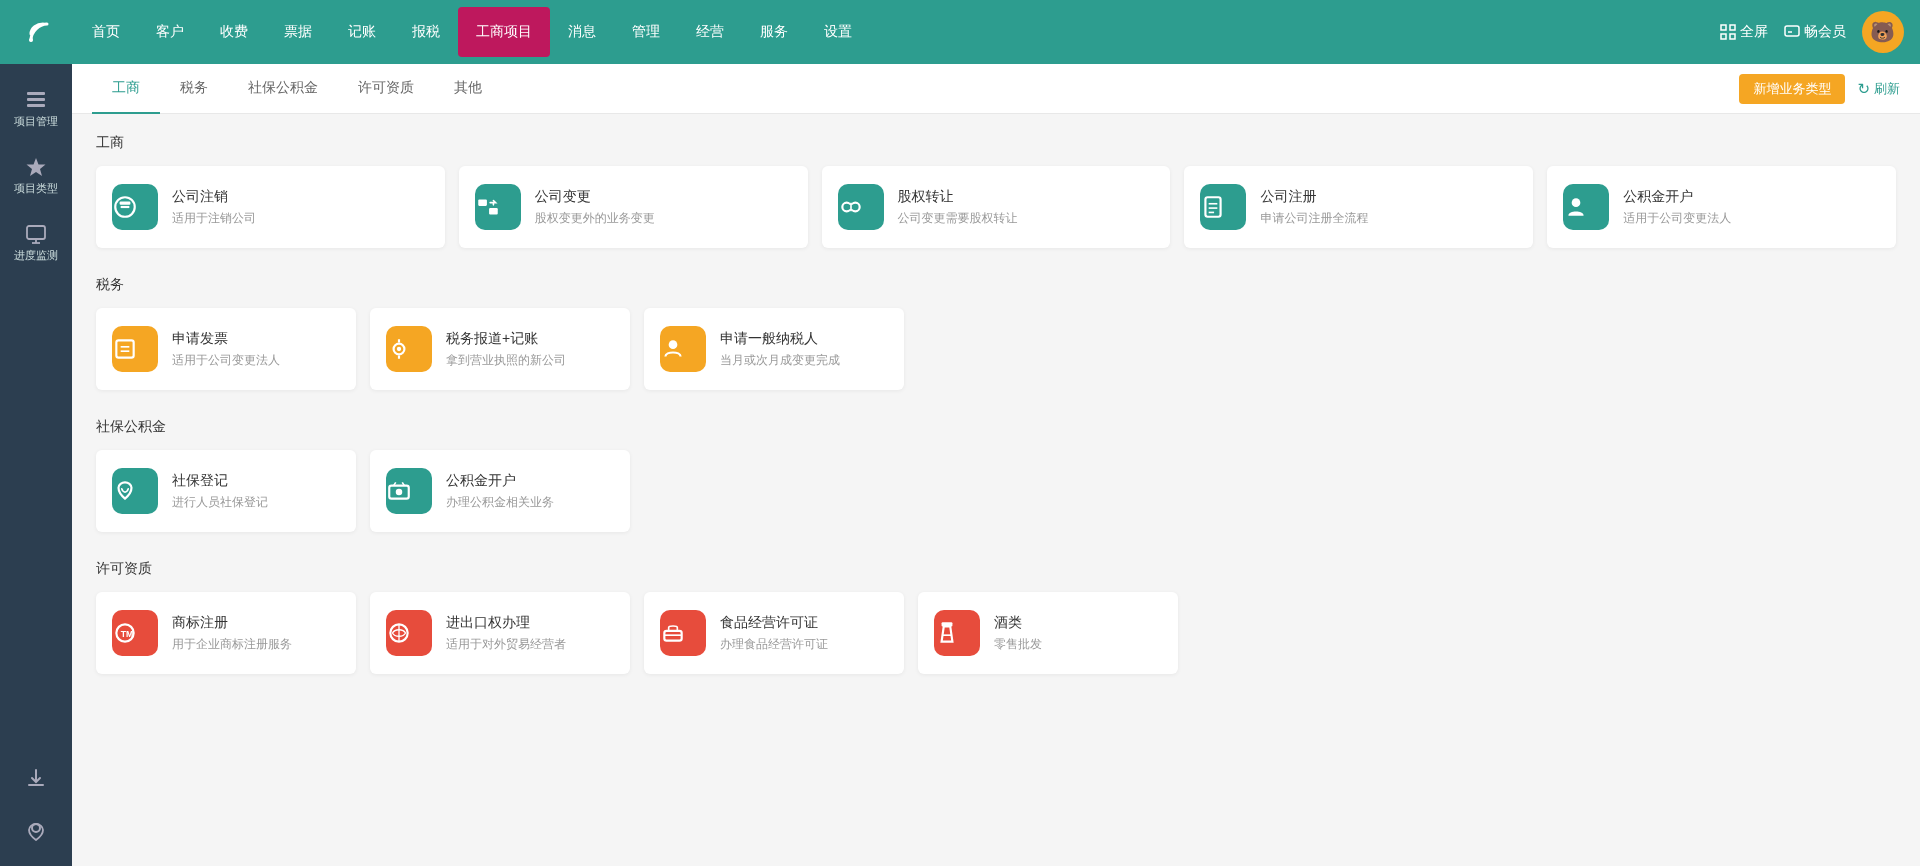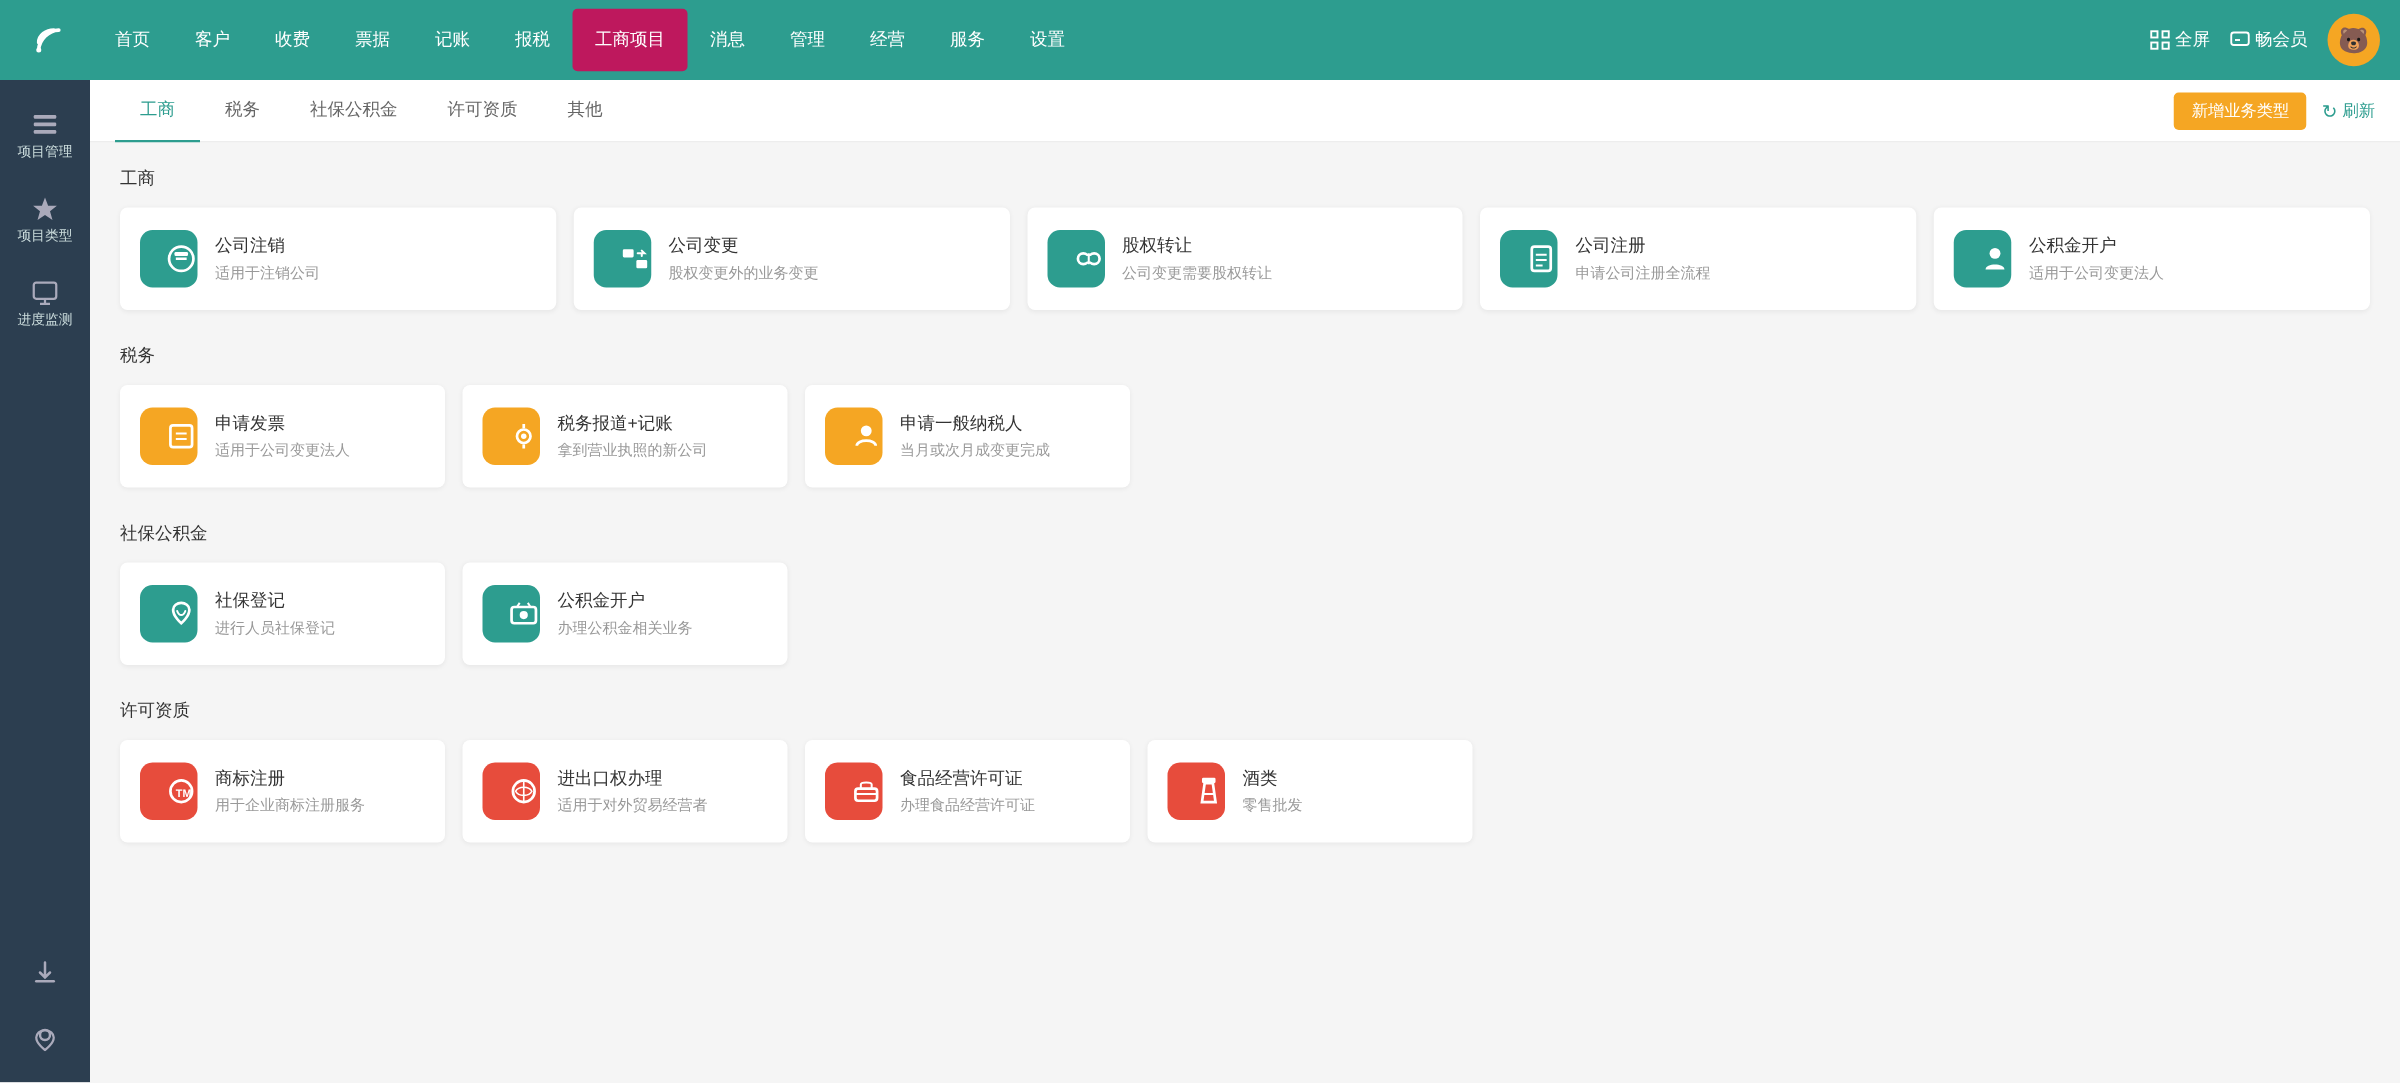--- a/index.html
+++ b/index.html
@@ -202,21 +202,21 @@
       transition: box-shadow 0.2s;
       box-shadow: 0 1px 4px rgba(0,0,0,0.06);
     }
 
     .card-icon {
       width: 46px;
       height: 46px;
       border-radius: 10px;
       display: flex;
       align-items: center;
-      justify-content: flex-end;
+      justify-content: flex-start;
       flex-shrink: 0;
       font-size: 22px;
     }
 
     .card-icon.teal { background: #2d9d8f; }
     .card-icon.orange { background: #f5a623; }
     .card-icon.red { background: #e74c3c; }
 
     .card-text { display: flex; flex-direction: column; gap: 4px; }
     .card-title { font-size: 14px; color: #333; font-weight: 500; }

